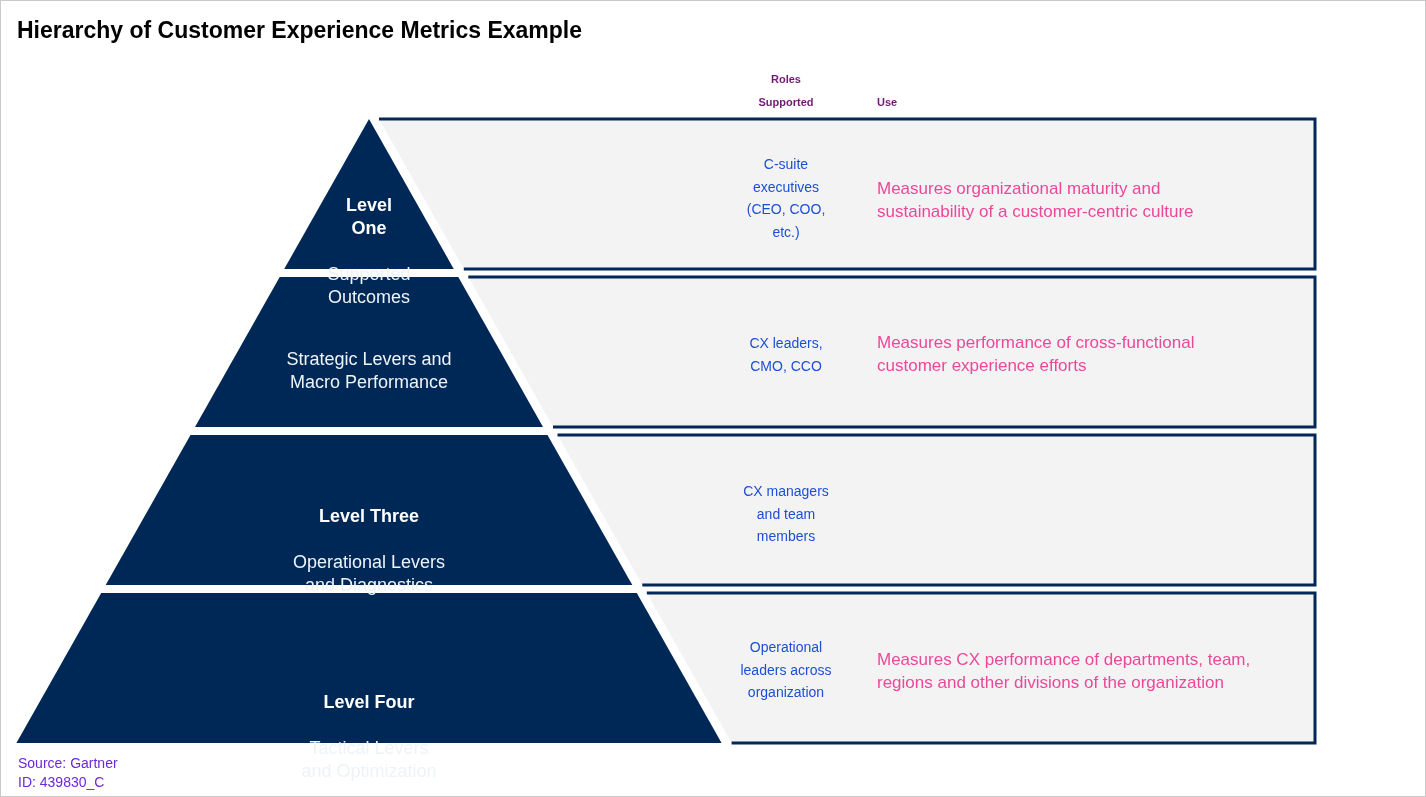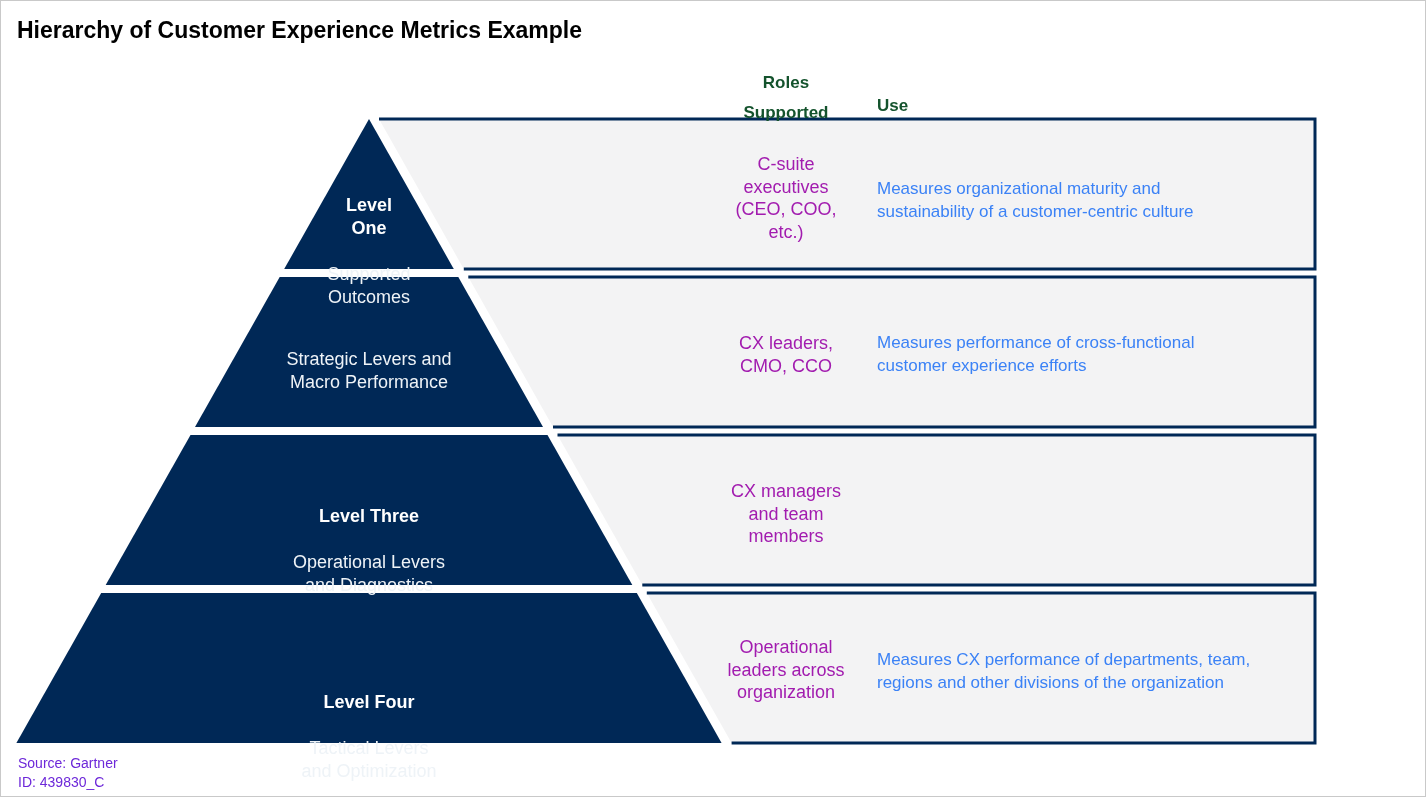--- a/index.html
+++ b/index.html
@@ -17,37 +17,37 @@
     font-size:23px; font-weight:bold; color:#000000;
     letter-spacing:0;
     text-align:right;
   }
   .shapes { position:absolute; left:0; top:0; }
   .slice-fill { fill:#002856; }
   .panel-fill { fill:#f3f3f4; }
   .panel-edge { fill:none; stroke:#002856; stroke-width:3; }
   .txt { position:absolute; white-space:pre-line; }
   .col-head {
-    font-size:17px; font-weight:bold; color:#14532d; line-height:30px;
+    font-size:11px; font-weight:bold; color:#701a75; line-height:23px;
   }
   .roles-head { left:700px; top:67px; width:170px; text-align:center; }
   .use-head   { left:876px; top:90px; }
   .level-label {
     color:#ffffff; font-size:18px; line-height:23px; text-align:center;
     left:238px; width:260px;
   }
   .level-label .lvl-name { font-weight:bold; display:block; white-space:pre-line; }
   .level-label .lvl-desc { font-weight:normal; display:block; white-space:pre-line; color:#eef3f7; }
   .roles-cell {
     left:700px; width:170px; text-align:center;
-    font-size:18px; line-height:22.5px; color:#a21caf;
+    font-size:14px; line-height:22.5px; color:#1d4ed8;
   }
   .use-cell {
     left:876px; width:440px; text-align:left;
-    font-size:17px; line-height:23px; color:#3b82f6;
+    font-size:17px; line-height:23px; color:#ec4899;
   }
   .footer-line { left:17px; font-size:14px; color:#6d28d9; line-height:19px; }
 </style>
 </head>
 <body>
 
 <div class="page">
 
   <div class="title">Hierarchy of Customer Experience Metrics Example</div>
 

